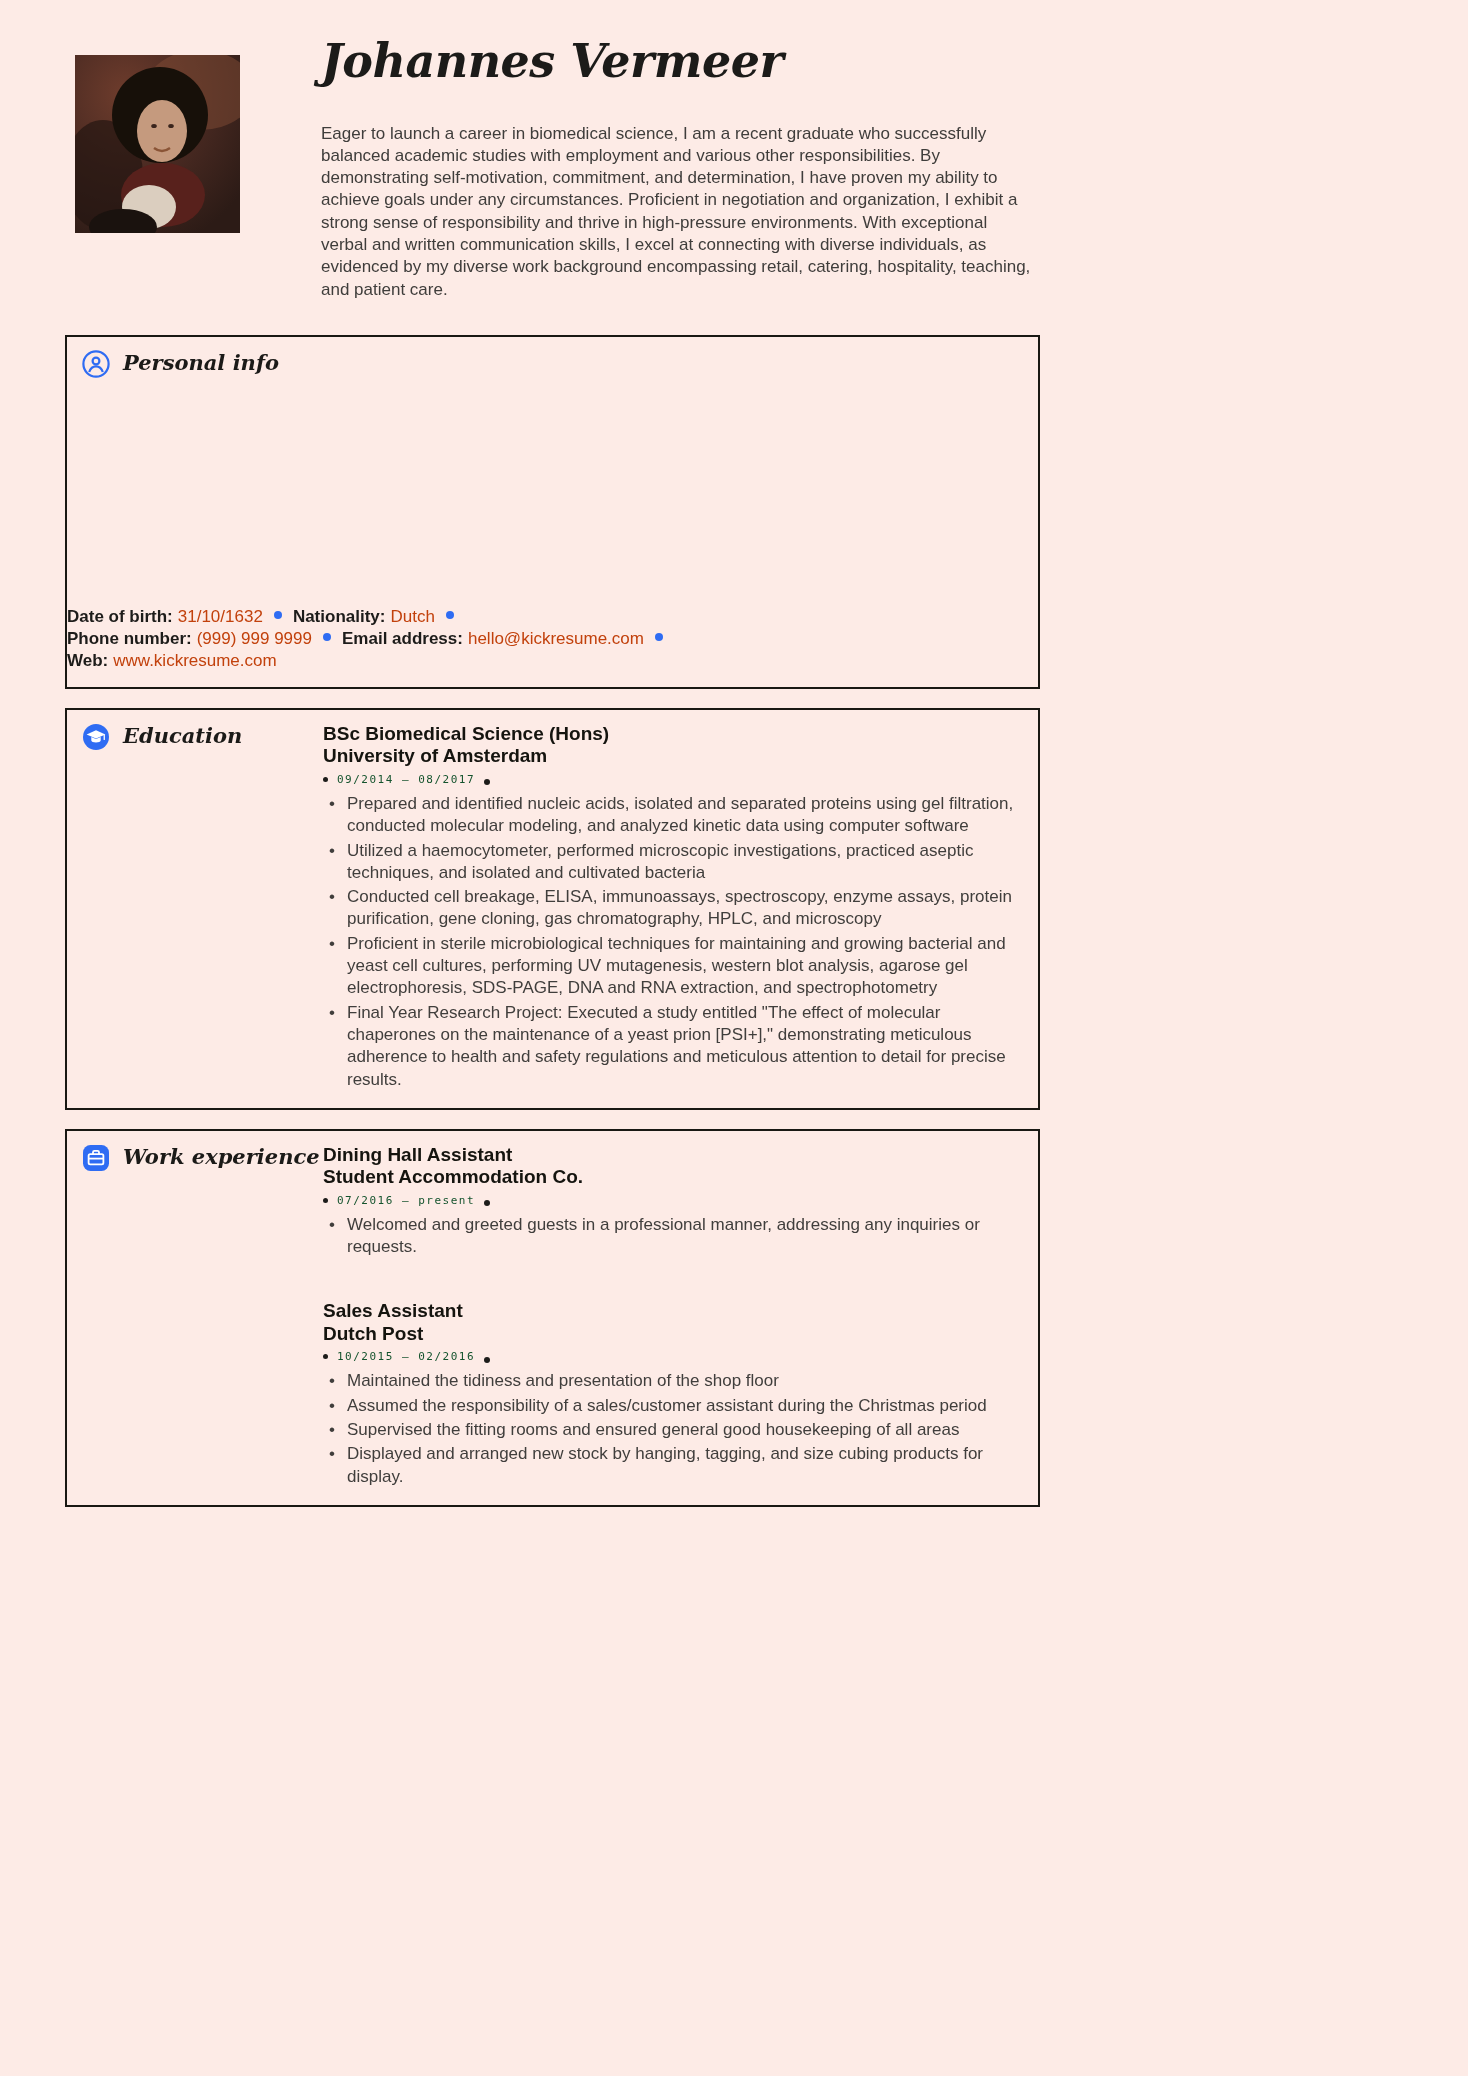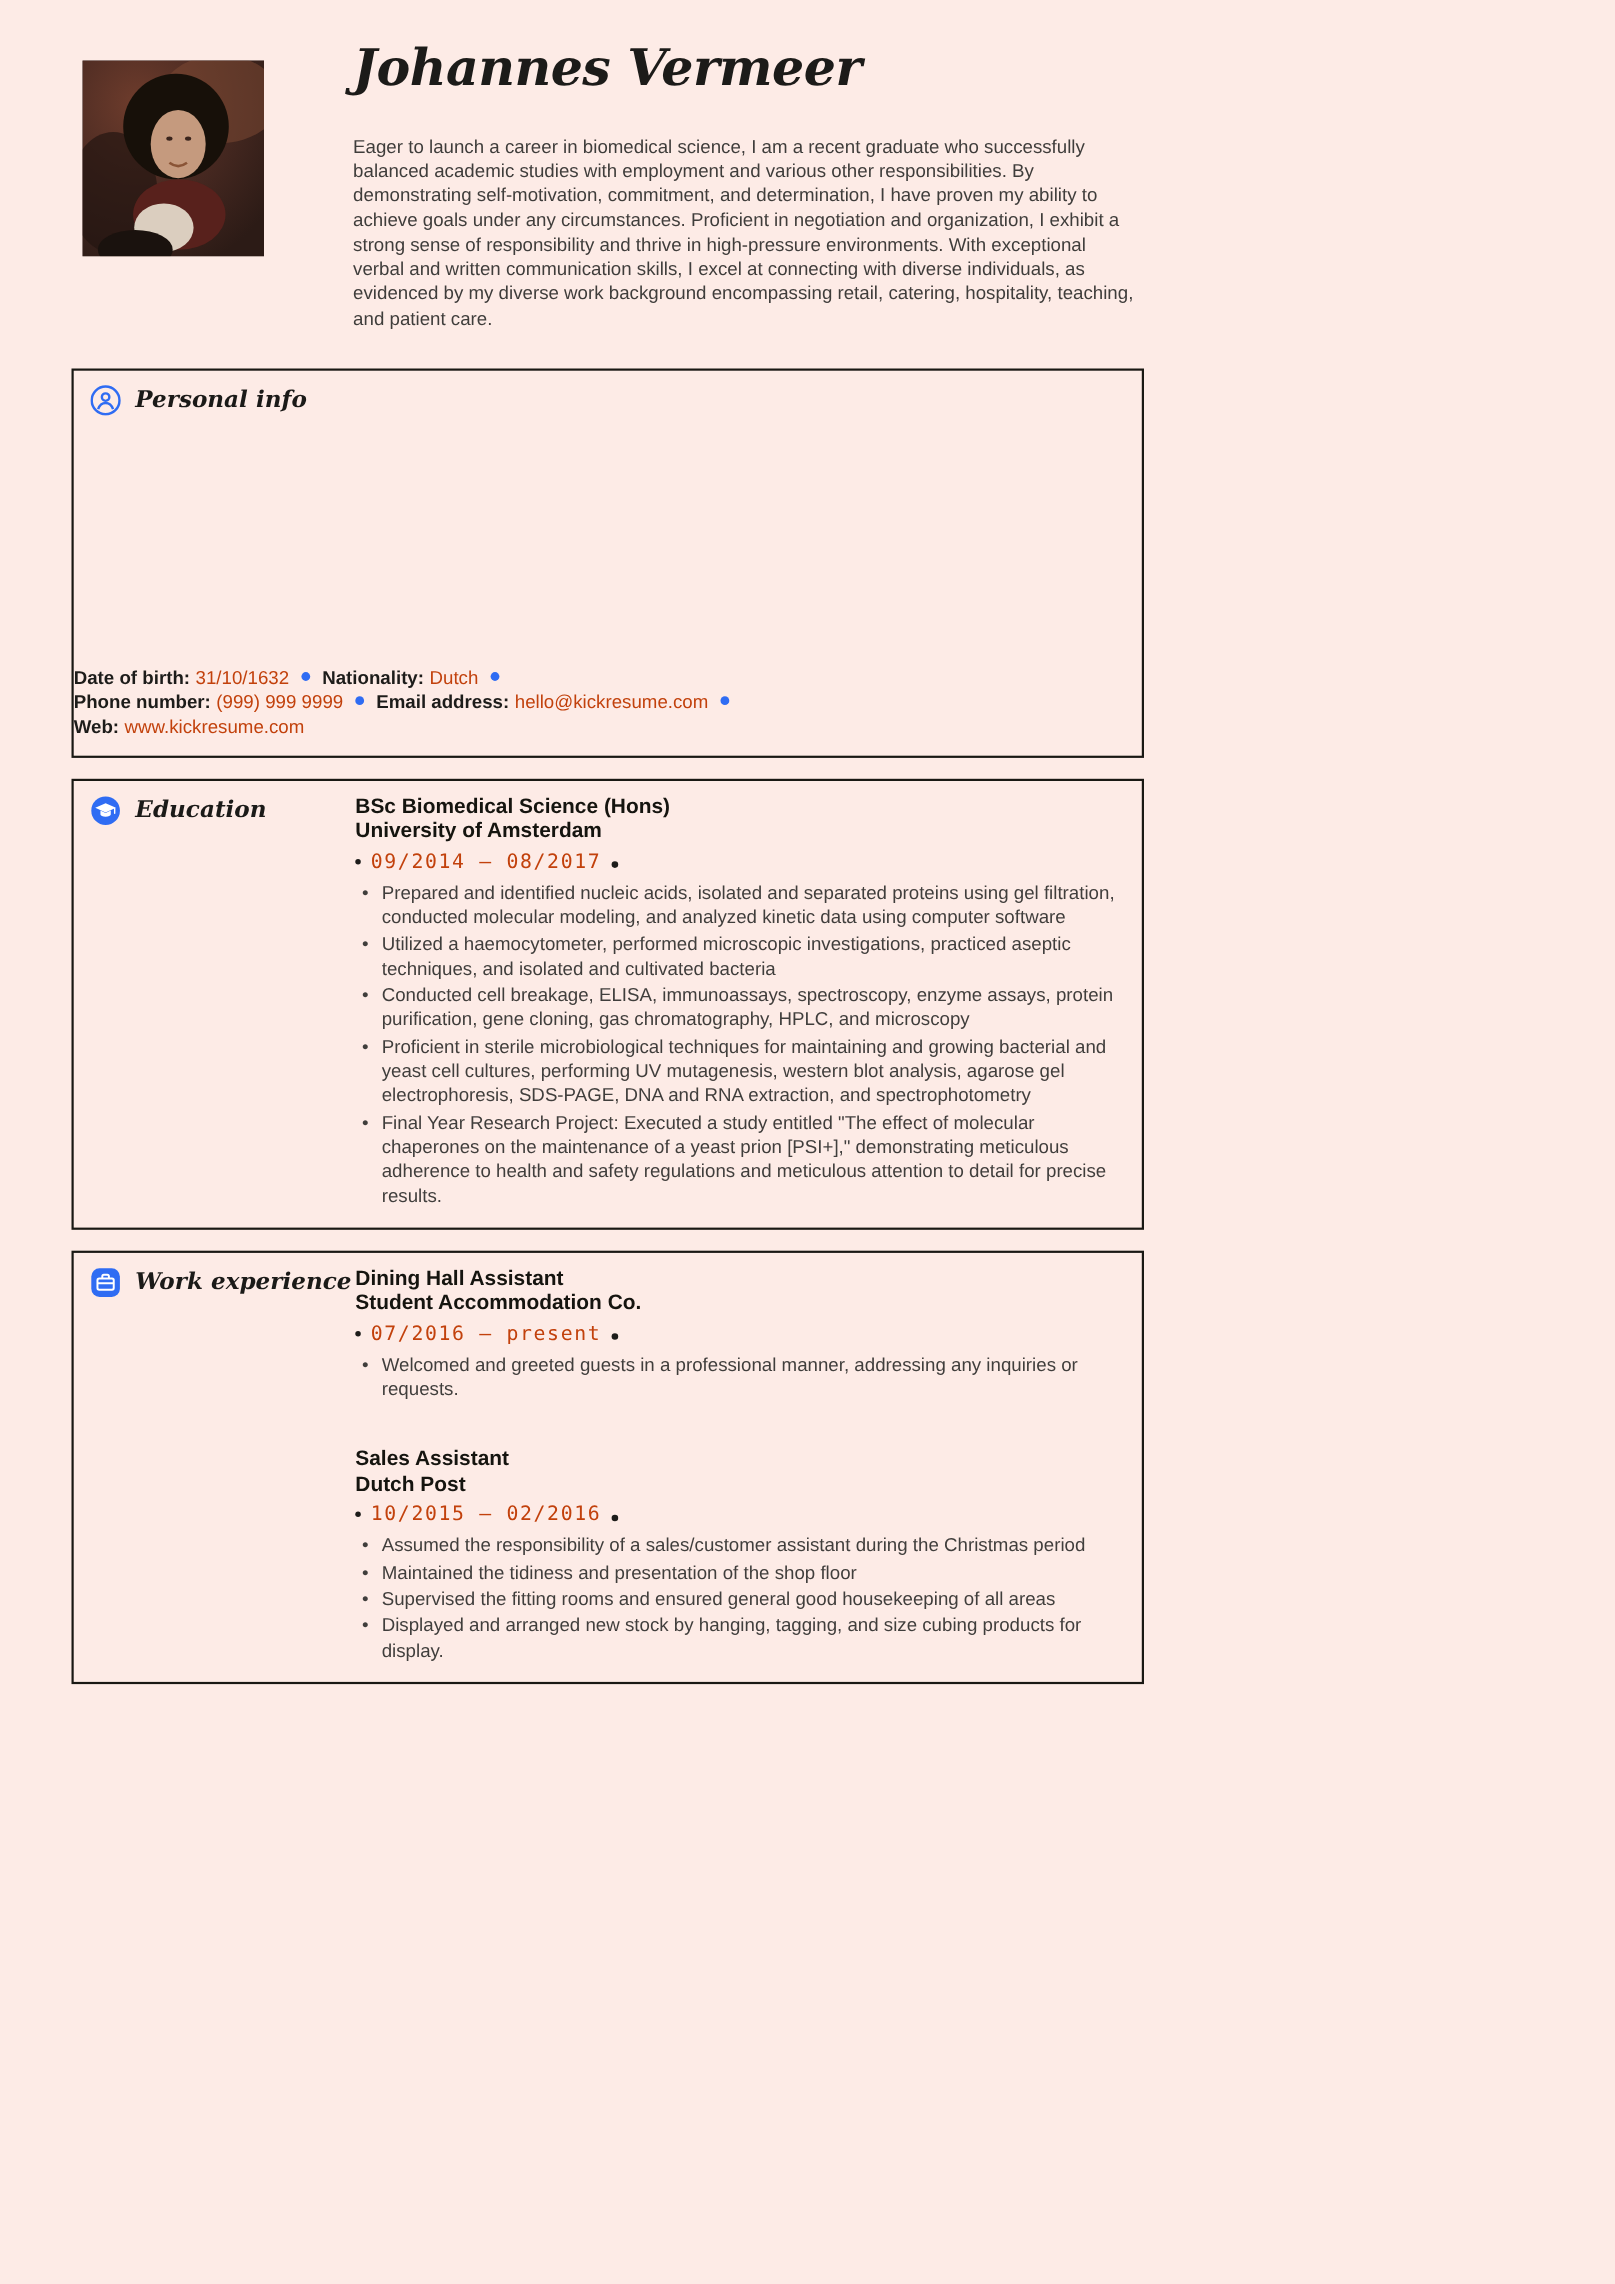--- a/index.html
+++ b/index.html
@@ -98,23 +98,23 @@
     display: flex;
     align-items: center;
     gap: 9px;
   }
   .date-lead {
     width: 5px; height: 5px; border-radius: 50%;
     background: #1d1c1a; flex: 0 0 5px;
   }
   .date-text {
     font-family: "DejaVu Sans Mono", "Liberation Mono", monospace;
-    font-size: 18px;
+    font-size: 11px;
     letter-spacing: 1.5px;
-    color: #c2410c;
+    color: #14532d;
   }
   .date-end {
     width: 6px; height: 6px; border-radius: 50%;
     background: #1d1c1a; flex: 0 0 6px;
     position: relative; top: 3px;
   }
   .bullets { list-style: none; }
   .bullets li {
     position: relative;
     padding-left: 24px;
@@ -245,20 +245,20 @@
 
     <article class="entry">
       <h3 class="entry-title">Sales Assistant</h3>
       <h4 class="entry-sub">Dutch Post</h4>
       <div class="dates">
         <span class="date-lead"></span>
         <span class="date-text">10/2015 – 02/2016</span>
         <span class="date-end"></span>
       </div>
       <ul class="bullets">
+        <li>Maintained the tidiness and presentation of the shop floor</li>
         <li>Assumed the responsibility of a sales/customer assistant during the Christmas period</li>
-        <li>Maintained the tidiness and presentation of the shop floor</li>
         <li>Supervised the fitting rooms and ensured general good housekeeping of all areas</li>
         <li>Displayed and arranged new stock by hanging, tagging, and size cubing products for display.</li>
       </ul>
     </article>
   </div>
 </section>
 
 </body></html>

